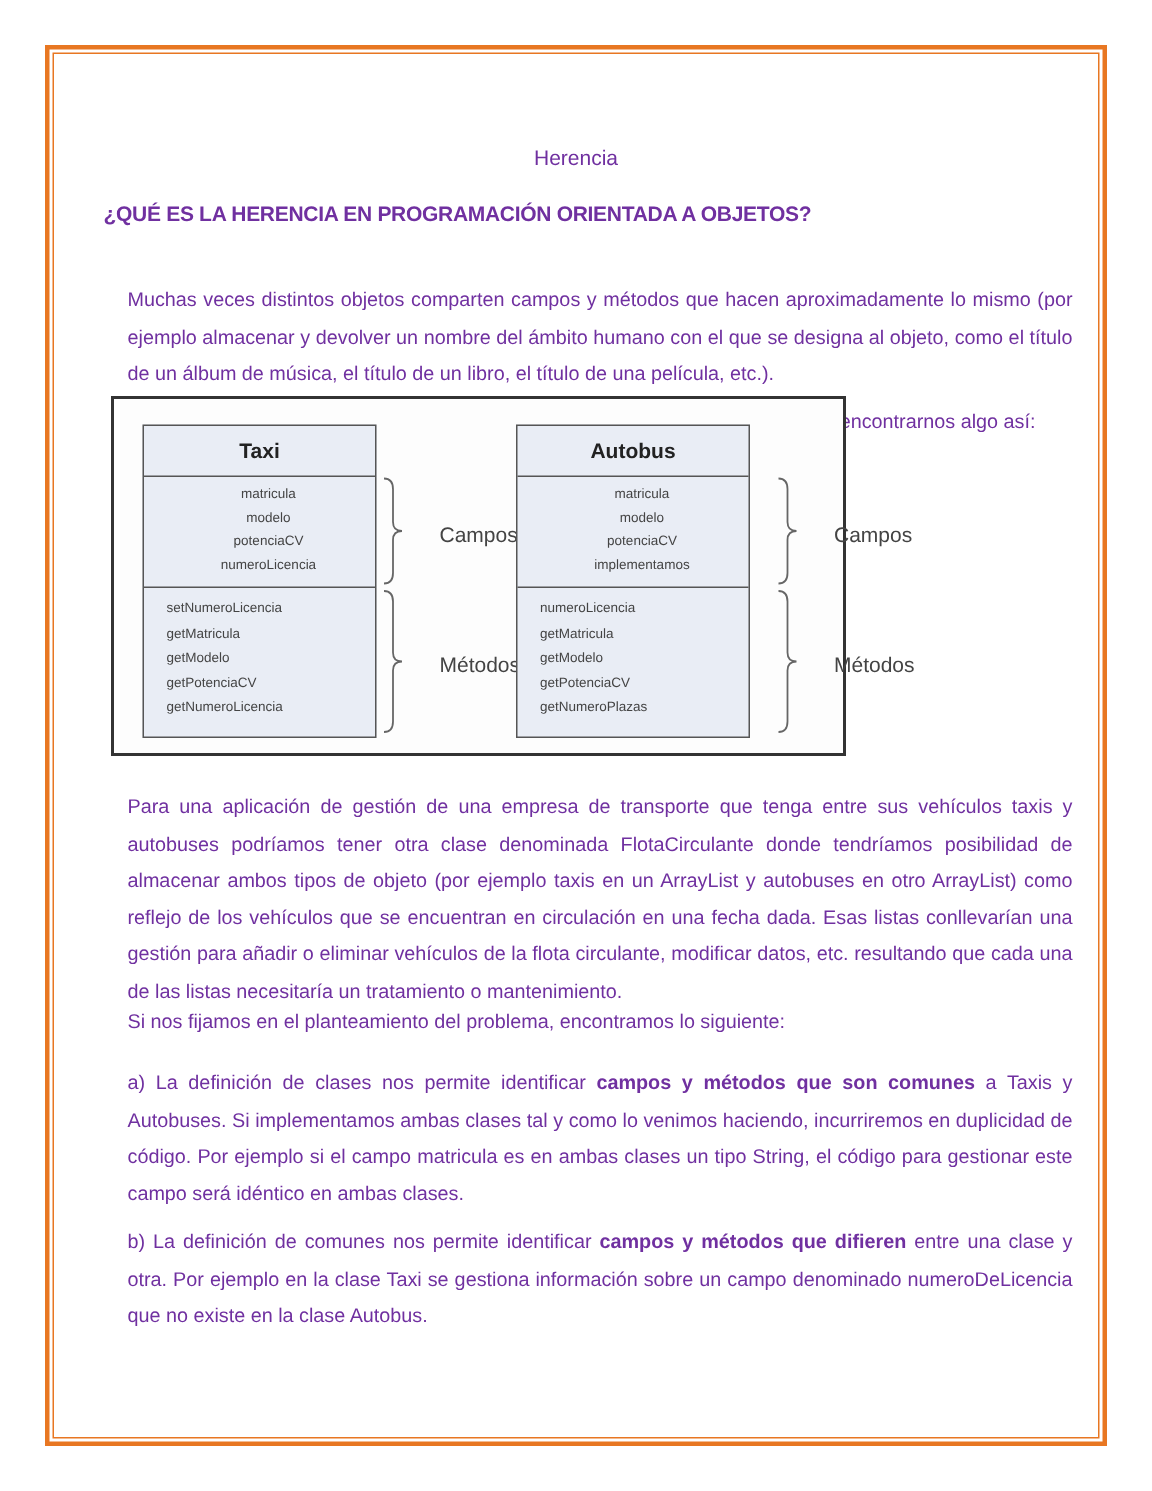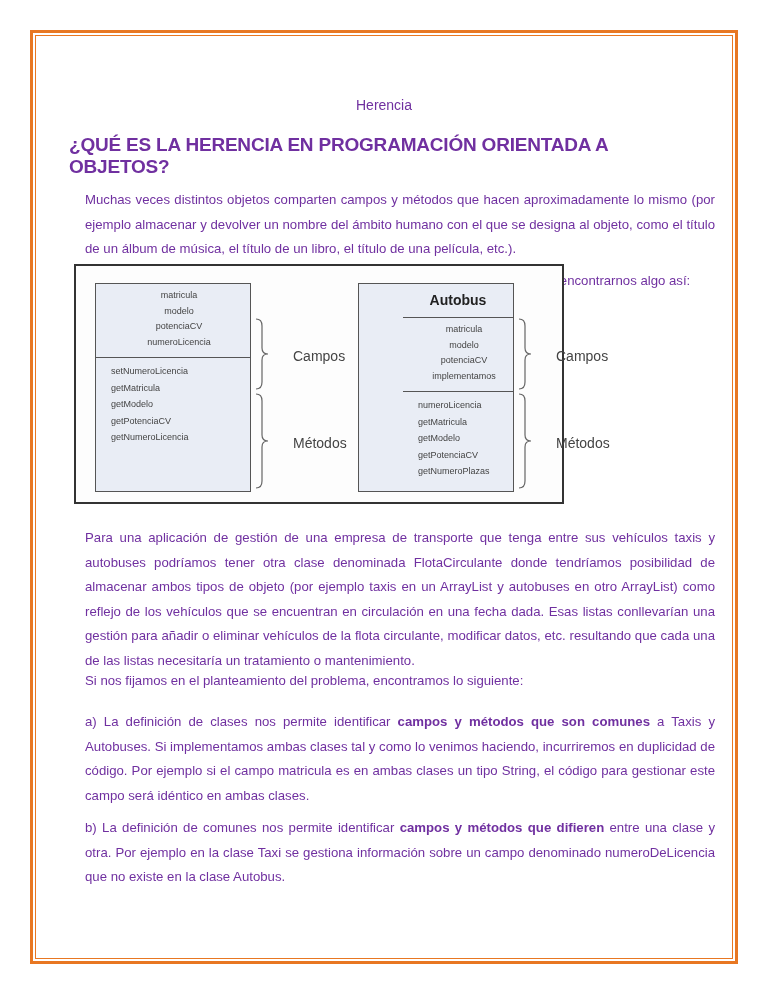--- a/index.html
+++ b/index.html
@@ -5,38 +5,38 @@
   html, body { margin: 0; padding: 0; background: #ffffff; }
   body { width: 768px; height: 994px; position: relative; overflow: hidden;
          font-family: "Liberation Sans", sans-serif; }
   .border-outer { position: absolute; left: 30px; top: 30px; width: 708px; height: 934px;
                   border: 3px solid #e87722; box-sizing: border-box; }
   .border-inner { position: absolute; left: 35px; top: 35px; width: 698px; height: 924px;
                   border: 1.5px solid #e87722; box-sizing: border-box; }
   .page { position: absolute; left: 60px; top: 70px; width: 648px; color: #7030a0; }
   .title { text-align: center; font-weight: normal; font-size: 14px; color: #7030a0;
            margin: 0; position: absolute; top: 27px; left: 0; width: 100%; }
-  .heading { font-weight: bold; font-size: 19px; position: absolute; top: 64px; left: 9px;
+  .heading { font-weight: bold; font-size: 14px; position: absolute; top: 64px; left: 9px;
              margin: 0; letter-spacing: -0.2px; }
   .para { position: absolute; left: 9px; width: 630px; font-size: 13.2px; line-height: 24.5px;
           text-align: justify; margin: 16px; }
   .para b { font-weight: bold; }
   .p1 { top: 102px; }
   .p2 { top: 183px; }
   .p3 { top: 440px; }
   .p4 { top: 583px; }
   .p5 { top: 624px; }
   .p6 { top: 730px; }
 
   .diagram { position: absolute; left: 74px; top: 264px; width: 490px; height: 240px;
              border: 2px solid #333; background: #fdfdfd; box-sizing: border-box; }
   .cls { position: absolute; width: 156px; height: 209px; border: 1.5px solid #555;
          background: #e9edf5; box-sizing: border-box; }
   .cls-taxi { left: 19px; top: 17px; }
-  .cls-bus { left: 282px; top: 17px; padding-left: 44px; }
+  .cls-bus { left: 268px; top: 17px; }
   .cls-name { height: 33px; border-bottom: 1.5px solid #555; text-align: center;
               font-weight: bold; font-size: 14px; line-height: 33px; color: #222; }
   .cls-fields { height: 74px; border-bottom: 1.5px solid #555; padding: 4px 0 0 12px;
                 box-sizing: border-box; text-align: center; }
   .cls-methods { padding: 5px 0 0 15px; box-sizing: border-box; }
   .cls-fields div { font-size: 9px; line-height: 15.5px; color: #444; }
   .cls-methods div { font-size: 9px; line-height: 16.5px; color: #444; }
   .brace { position: absolute; width: 14px; }
   .brace svg { display: block; }
   .brace-label { position: absolute; font-size: 14px; color: #444; margin-left: 20px; }
@@ -55,20 +55,21 @@
   <p class="para p2">Por ejemplo en un proyecto que utilice objetos Taxi y objetos Autobus podríamos encontrarnos algo así:</p>
   <p class="para p3"> Para una aplicación de gestión de una empresa de transporte que tenga entre sus vehículos taxis y autobuses podríamos tener otra clase denominada FlotaCirculante donde tendríamos posibilidad de almacenar ambos tipos de objeto (por ejemplo taxis en un ArrayList y autobuses en otro ArrayList) como reflejo de los vehículos que se encuentran en circulación en una fecha dada. Esas listas conllevarían una gestión para añadir o eliminar vehículos de la flota circulante, modificar datos, etc. resultando que cada una de las listas necesitaría un tratamiento o mantenimiento.</p>
   <p class="para p4">Si nos fijamos en el planteamiento del problema, encontramos lo siguiente:</p>
   <p class="para p5"><span>a) La definición de clases nos permite identificar </span><b>campos y métodos que son comunes</b><span> a Taxis y Autobuses. Si implementamos ambas clases tal y como lo venimos haciendo, incurriremos en duplicidad de código. Por ejemplo si el campo matricula es en ambas clases un tipo String, el código para gestionar este campo será idéntico en ambas clases.</span></p>
   <p class="para p6"><span>b) La definición de comunes nos permite identificar </span><b>campos y métodos que difieren</b><span> entre una clase y otra. Por ejemplo en la clase Taxi se gestiona información sobre un campo denominado numeroDeLicencia que no existe en la clase Autobus.</span></p>
 </div>
 
 <div class="diagram">
 
   <div class="cls cls-taxi">
+    <div class="cls-name">Taxi</div>
     <div class="cls-fields">
       <div>matricula</div>
       <div>modelo</div>
       <div>potenciaCV</div>
       <div>numeroLicencia</div>
     </div>
     <div class="cls-methods">
       <div>setNumeroLicencia</div>
       <div>getMatricula</div>
       <div>getModelo</div>

